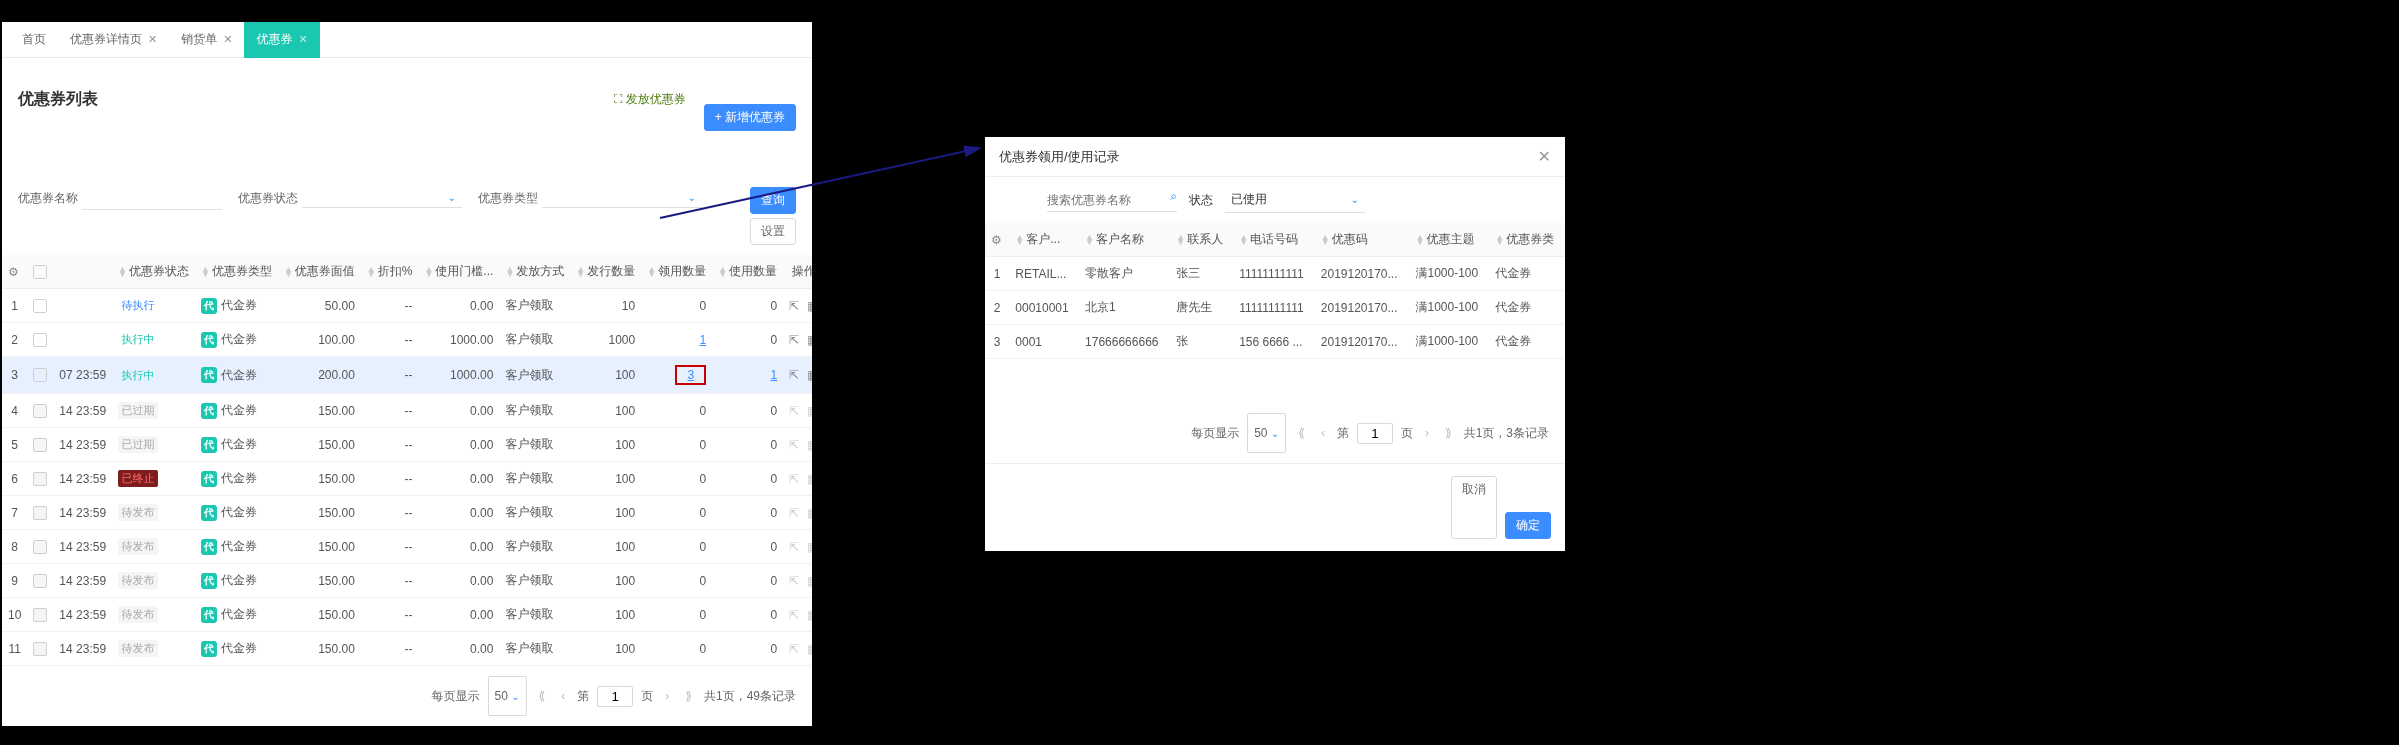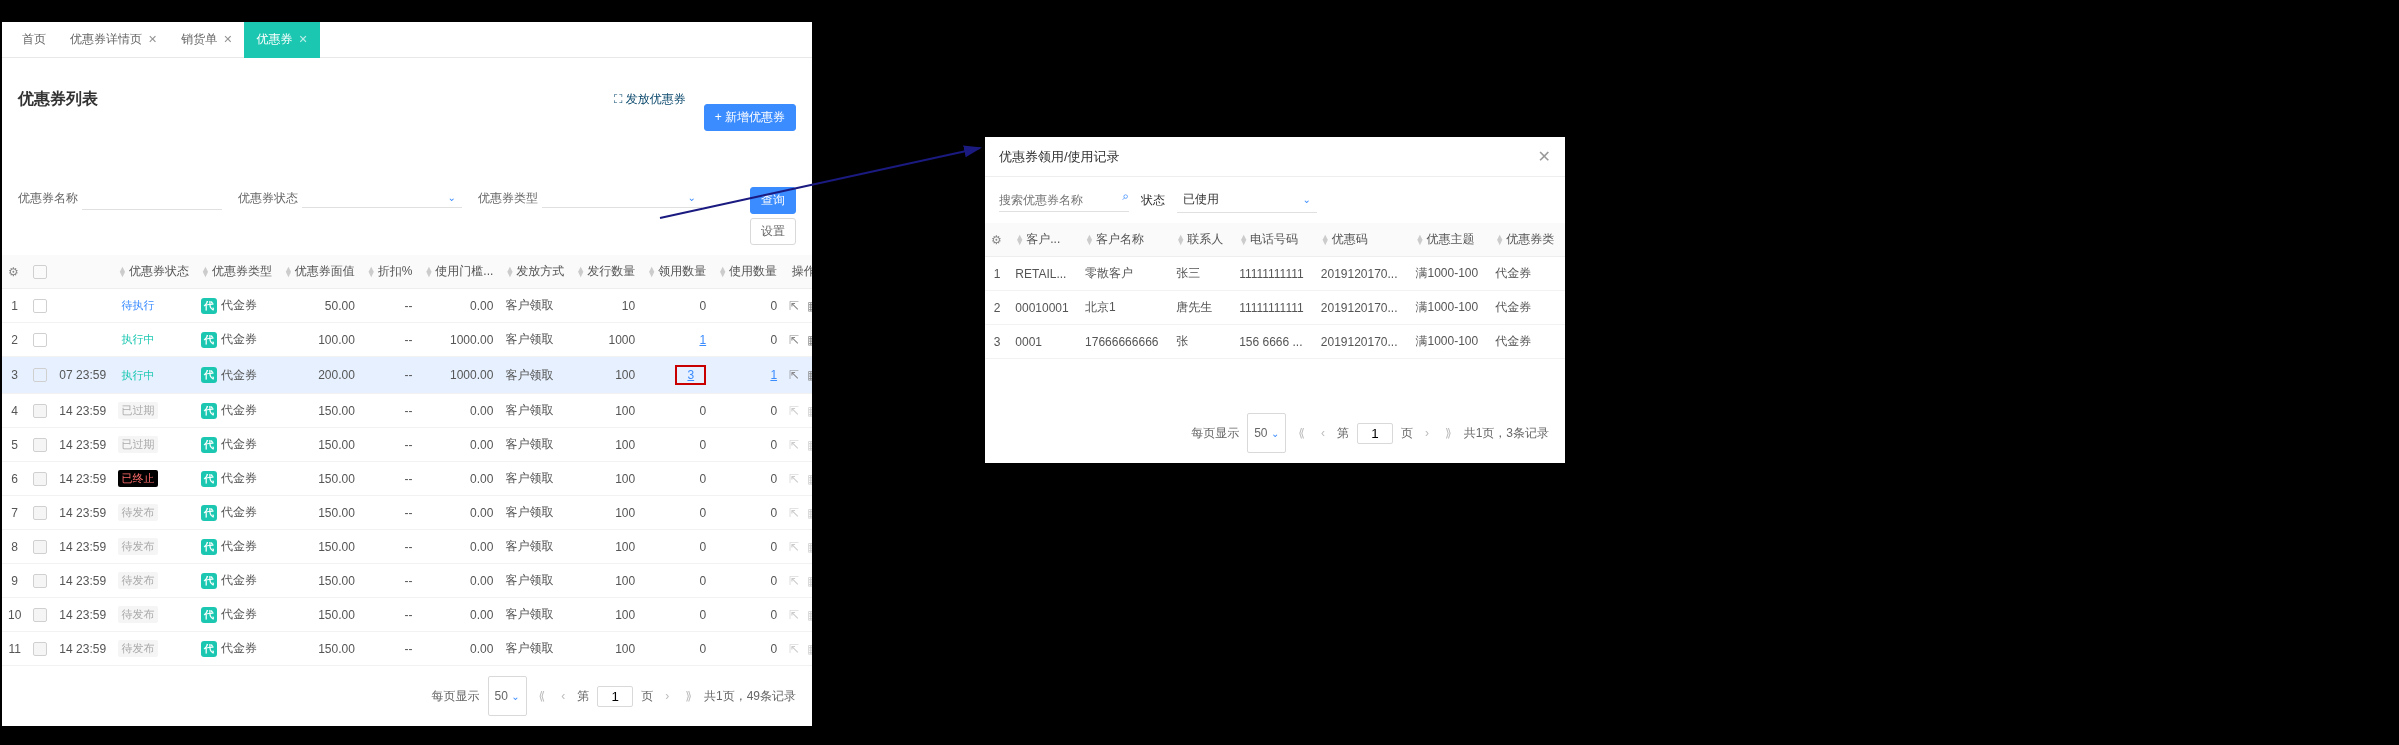--- a/index.html
+++ b/index.html
@@ -12,21 +12,21 @@
 .tabs { display: flex; align-items: center; border-bottom: 1px solid #e8e8e8; height: 36px; padding: 0 8px; }
 .tab { padding: 14px 12px; height: 36px; display: flex; align-items: center; gap: 6px; color: #666; cursor: pointer; }
 .tab.active { background: #1bc7b1; color: #fff; }
 .tab-close { font-size: 11px; opacity: 0.7; }
 
 
 .title-bar { display: flex; align-items: center; justify-content: space-between; padding: 10px 16px; }
 .title-bar h2 { font-size: 16px; font-weight: 600; }
 .actions { display: flex; gap: 8px; align-items: center; }
 .btn { padding: 4px 10px; border: 1px solid #d9d9d9; border-radius: 3px; background: #fff; cursor: pointer; font-size: 12px; color: #666; }
-.btn.link { border: none; color: #0c4a6e; }
+.btn.link { border: none; color: #4d7c0f; }
 .btn.primary { background: #3b8cff; color: #fff; border-color: #3b8cff; margin-top: 36px; }
 
 
 .filters { display: flex; align-items: center; gap: 16px; padding: 10px 16px; flex-wrap: wrap; }
 .filter-group { display: flex; align-items: center; gap: 4px; }
 .filter-label { color: #666; white-space: nowrap; }
 .filter-input { border: none; border-bottom: 1px solid #e0e0e0; padding: 4px 6px; width: 140px; outline: none; font-size: 12px; }
 .filter-select { border: none; border-bottom: 1px solid #e0e0e0; padding: 4px 6px; width: 160px; outline: none; font-size: 12px; display: flex; justify-content: space-between; align-items: center; cursor: pointer; }
 .chevron { color: #3b8cff; font-size: 10px; }
 .btn-col { display: flex; flex-direction: column; gap: 4px; margin-left: auto; }
@@ -40,21 +40,21 @@
 tr.highlight-row td { background: #e6f0ff; }
 td.num { text-align: right; }
 td.center { text-align: center; }
 .gear { color: #888; cursor: pointer; }
 .checkbox { width: 14px; height: 14px; border: 1px solid #d0d0d0; border-radius: 2px; display: inline-block; vertical-align: middle; }
 .checkbox.disabled { background: #f5f5f5; }
 .status-tag { display: inline-block; padding: 1px 0; border-radius: 2px; font-size: 11px; min-width: 40px; text-align: center; }
 .status-blue { color: #3b8cff; text-align: center; }
 .status-teal { color: #1bc7b1; }
 .status-gray { color: #aaa; background: #f5f5f5; }
-.status-red { color: #ff6b6b; background: #000000; }
+.status-red { color: #ff6b6b; background: #7f1d1d; }
 .type-badge { display: inline-flex; align-items: center; gap: 4px; }
 .type-icon { width: 16px; height: 16px; background: #1bc7b1; color: #fff; border-radius: 3px; display: inline-flex; align-items: center; justify-content: center; font-size: 10px; font-weight: bold; }
 .link-num { color: #3b8cff; cursor: pointer; text-decoration: underline; }
 .boxed { border: 2px solid #c80000; padding: 1px 10px; display: inline-block; }
 .op-icons { display: flex; gap: 8px; color: #888; }
 .op-icons.disabled { color: #ccc; }
 .op-icon { cursor: pointer; }
 
 
 .pagination { display: flex; align-items: center; justify-content: flex-end; gap: 8px; padding: 10px 16px; color: #666; }
@@ -63,21 +63,21 @@
 .page-input { width: 36px; border: 1px solid #d9d9d9; text-align: center; padding: 2px; border-radius: 2px; }
 
 
 .arrow-svg { position: absolute; left: 650px; top: 140px; pointer-events: none; }
 
 
 .modal-header { display: flex; justify-content: space-between; align-items: center; padding: 10px 14px; border-bottom: 1px solid #eee; }
 .modal-title { font-size: 13px; font-weight: 500; }
 .modal-close { color: #999; cursor: pointer; font-size: 16px; }
 .modal-filters { display: flex; align-items: center; gap: 12px; padding: 10px 14px; }
-.search-box { display: flex; border-bottom: 1px solid #e0e0e0; width: 130px; }
+.search-box { display: flex; border-bottom: 1px solid #e0e0e0; width: 130px; margin-left: 48px; }
 .search-box input { border: none; outline: none; width: 100%; font-size: 12px; padding: 4px 0; }
 .search-icon { color: #3b8cff; }
 .modal-body { min-height: 180px; }
 .modal-footer { display: flex; justify-content: flex-end; gap: 8px; padding: 12px 14px; border-top: 1px solid #eee; }
 </style>
 </head>
 <body>
 
 <div class="panel panel-left">
   <div class="tabs" id="tabs">
@@ -467,13 +467,17 @@
     <span class="page-sel"><span>50</span> <span class="chevron">⌄</span></span>
     <span class="page-btn">⟪</span>
     <span class="page-btn">‹</span>
     <span>第</span>
     <input class="page-input" value="1" style="">
     <span>页</span>
     <span class="page-btn">›</span>
     <span class="page-btn">⟫</span>
     <span>共1页，3条记录</span>
   </div>
+  <div class="modal-footer">
+    <span class="btn">取消</span>
+    <span class="btn primary">确定</span>
+  </div>
 </div>
 
 </body></html>

